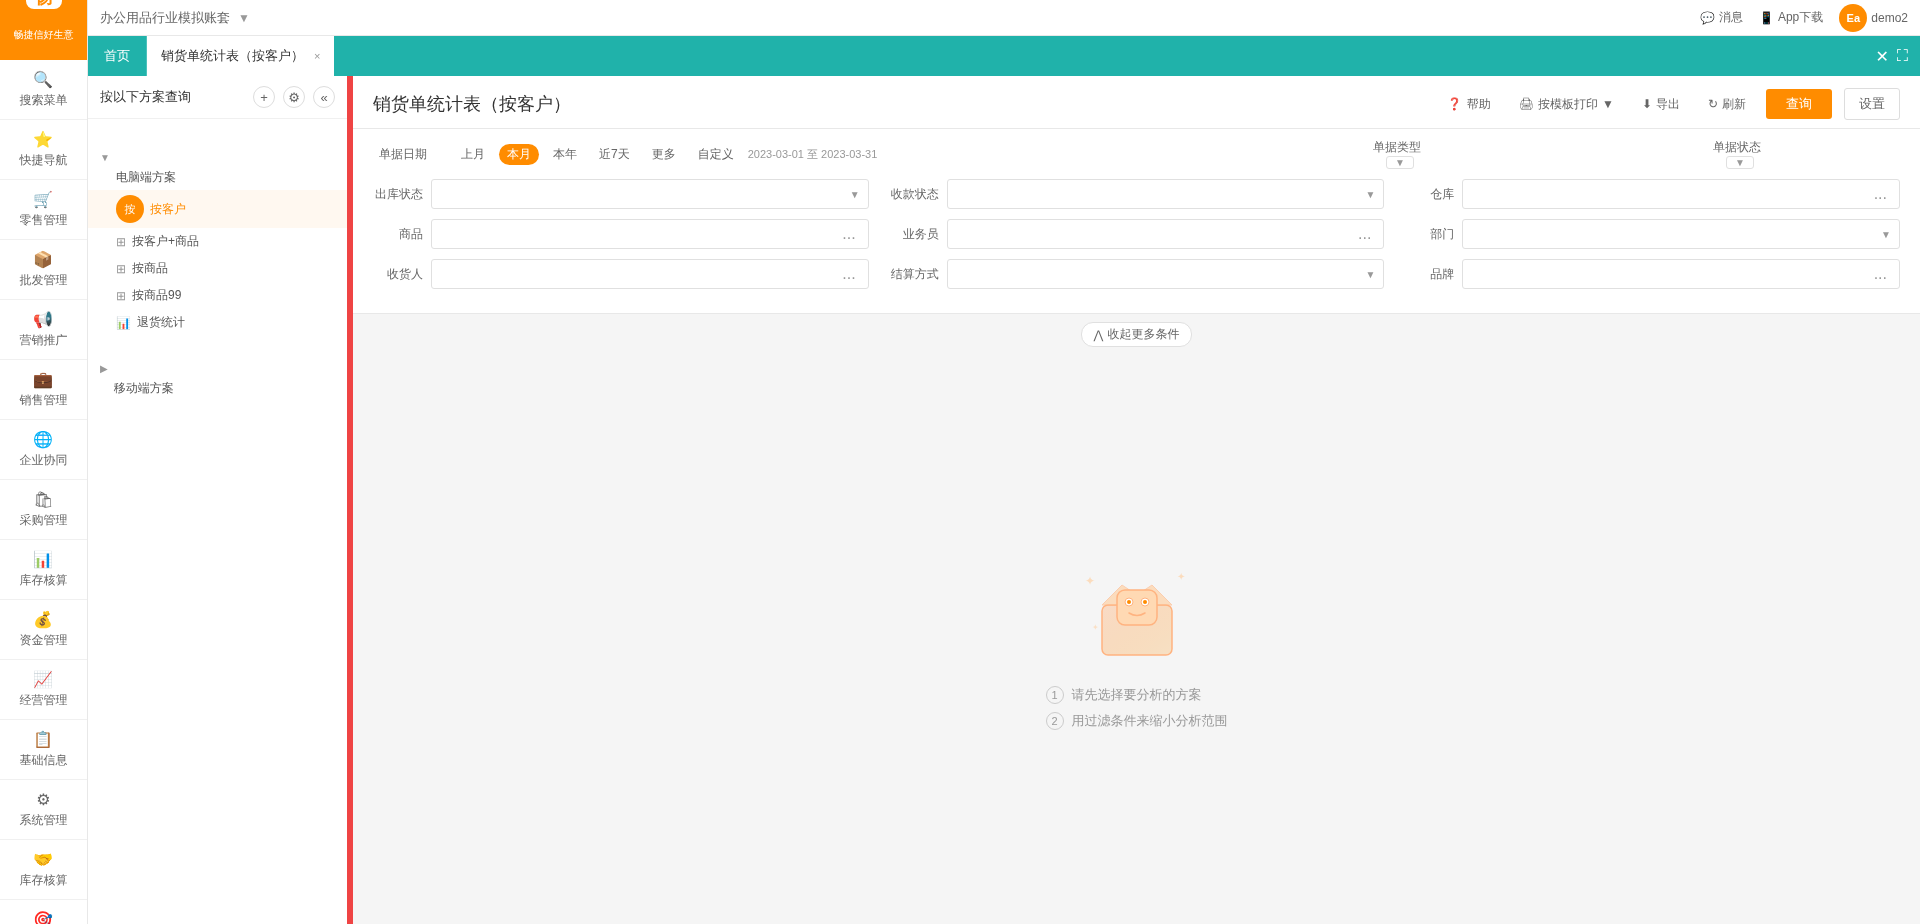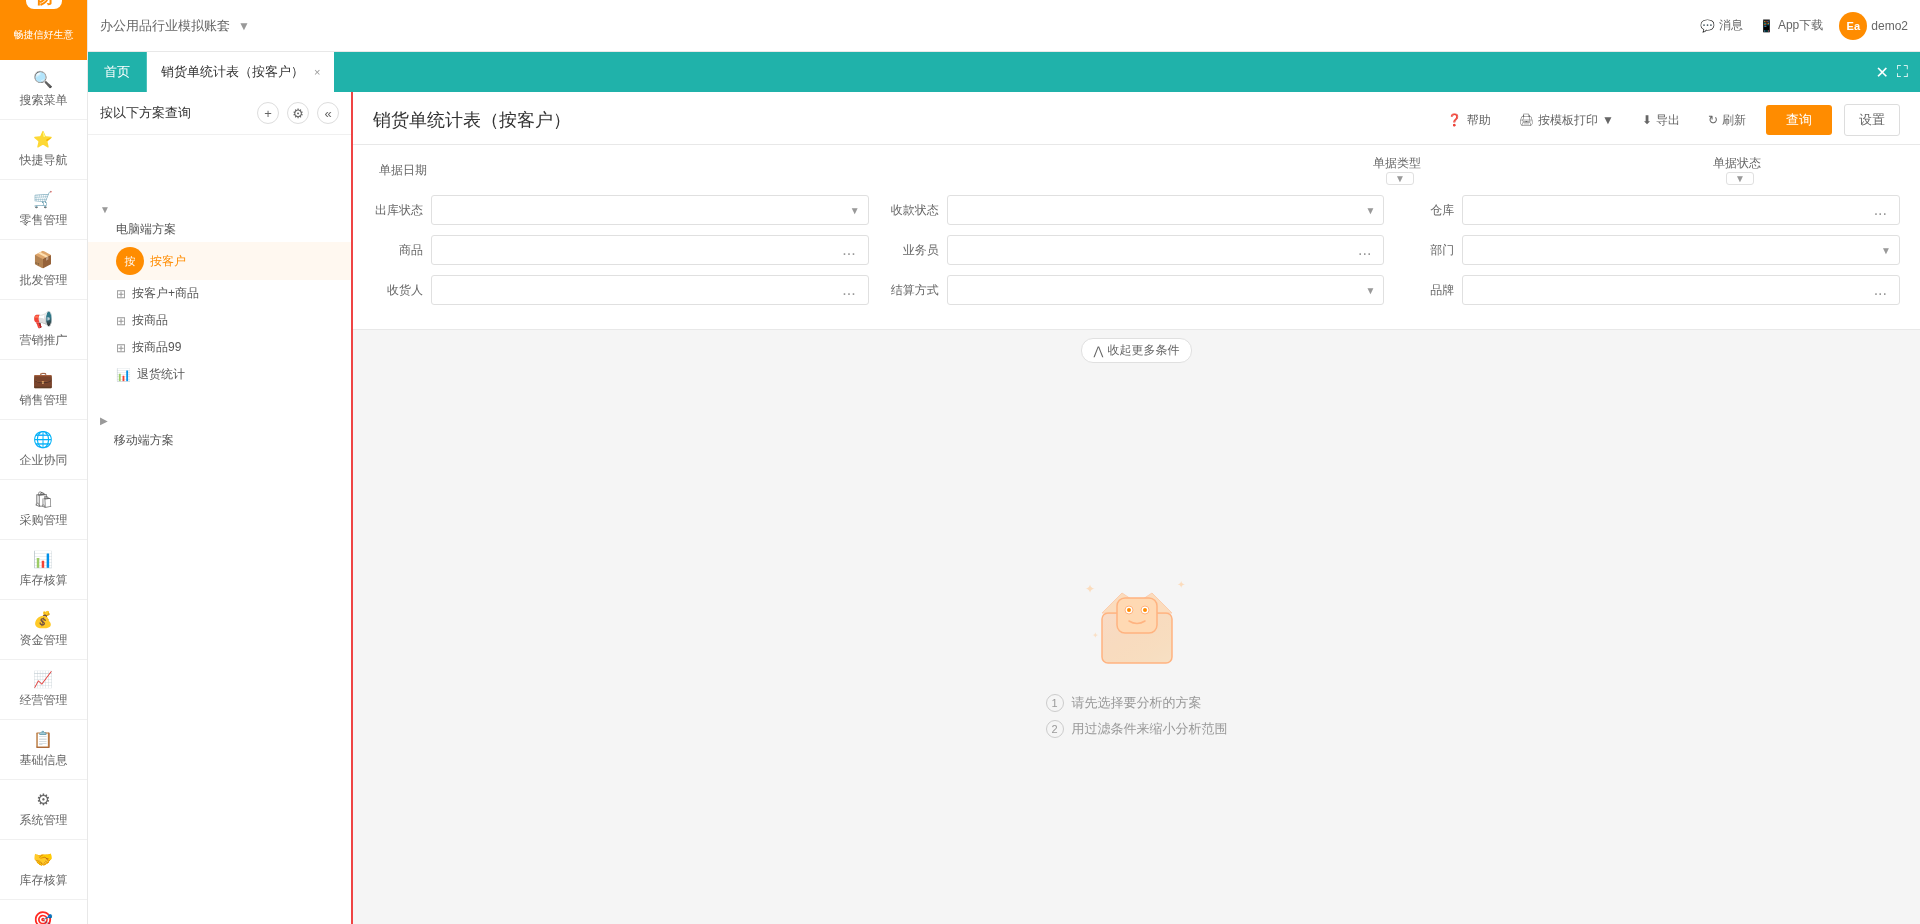--- a/index.html
+++ b/index.html
@@ -52,21 +52,21 @@
     
     .main-area {
       flex: 1;
       display: flex;
       flex-direction: column;
       overflow: hidden;
     }
 
     
     .top-bar {
-      height: 52px;
+      height: 36px;
       background: #fff;
       border-bottom: 1px solid #e8e8e8;
       display: flex;
       align-items: center;
       padding: 0 12px;
       justify-content: space-between;
     }
     .top-bar-left {
       display: flex;
       align-items: center;
@@ -139,25 +139,24 @@
     .content-area {
       flex: 1;
       display: flex;
       overflow: hidden;
     }
 
     
     .left-panel {
       width: 265px;
       background: #fff;
-      border-right: 2px solid #ef4444;
+      border-right: 6px solid #ef4444;
       display: flex;
       flex-direction: column;
       flex-shrink: 0;
-      gap: 36px;
     }
     .left-panel-header {
       display: flex;
       align-items: center;
       padding: 10px 12px;
       border-bottom: 1px solid #f0f0f0;
       gap: 8px;
     }
     .left-panel-title { font-size: 13px; color: #333; flex: 1; }
     .lph-icon {
@@ -500,20 +499,29 @@
           </div>
           <button class="btn-primary">查询</button>
           <button class="btn-secondary">设置</button>
         </div>
       </div>
 
       <div class="filter-area">
 
         <div class="filter-row">
           <span class="filter-label">单据日期</span>
+          <div class="filter-date-area">
+            <span class="date-tab">上月</span>
+            <span class="date-tab active">本月</span>
+            <span class="date-tab">本年</span>
+            <span class="date-tab">近7天</span>
+            <span class="date-tab">更多</span>
+            <span class="date-tab">自定义</span>
+            <span class="date-range">2023-03-01 至 2023-03-31</span>
+          </div>
 
           <div class="filter-cell" style="margin-left: auto; max-width: 320px; flex-direction: column;">
             <span class="filter-cell-label">单据类型</span>
             <div class="filter-select">
               <span></span>
               <span class="filter-select-arrow">▼</span>
             </div>
           </div>
 
           <div class="filter-cell" style="max-width: 320px; flex-direction: column;">

